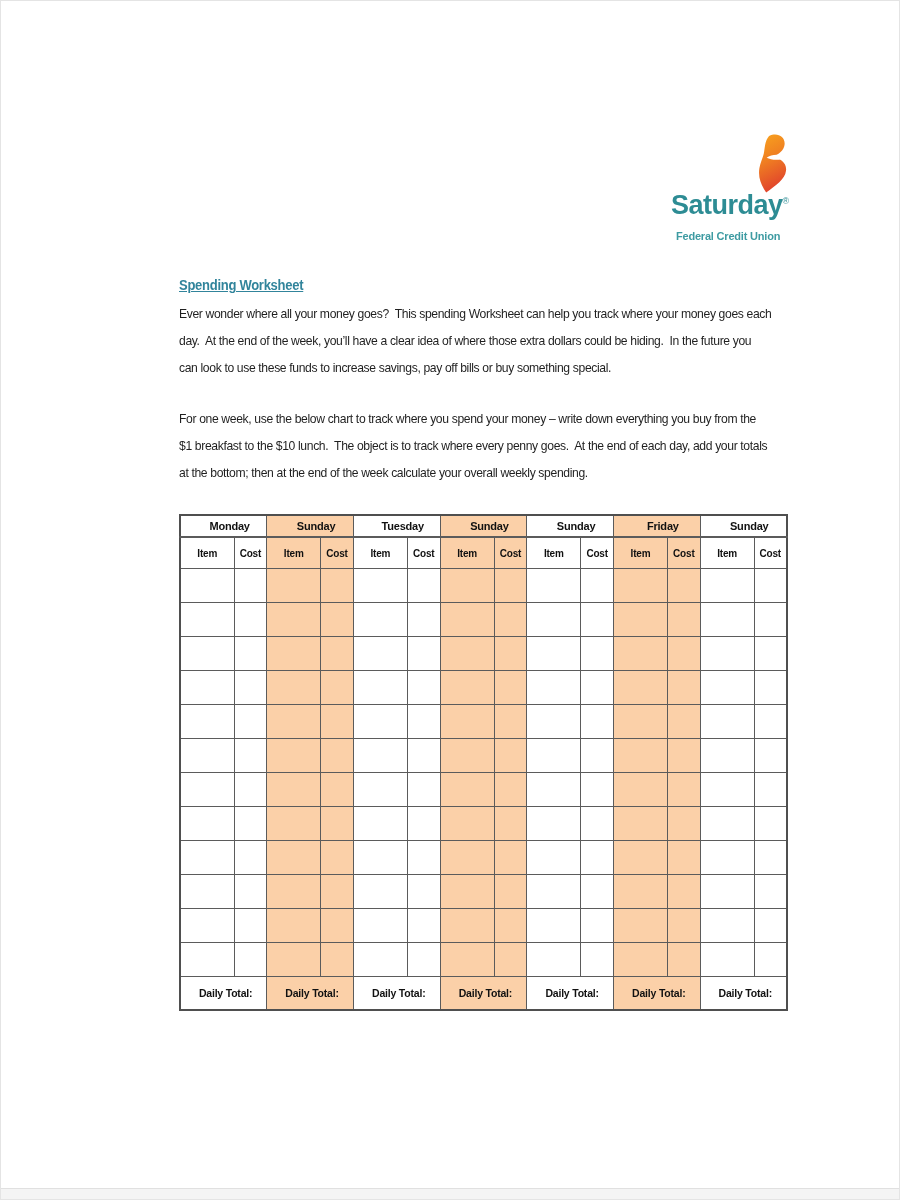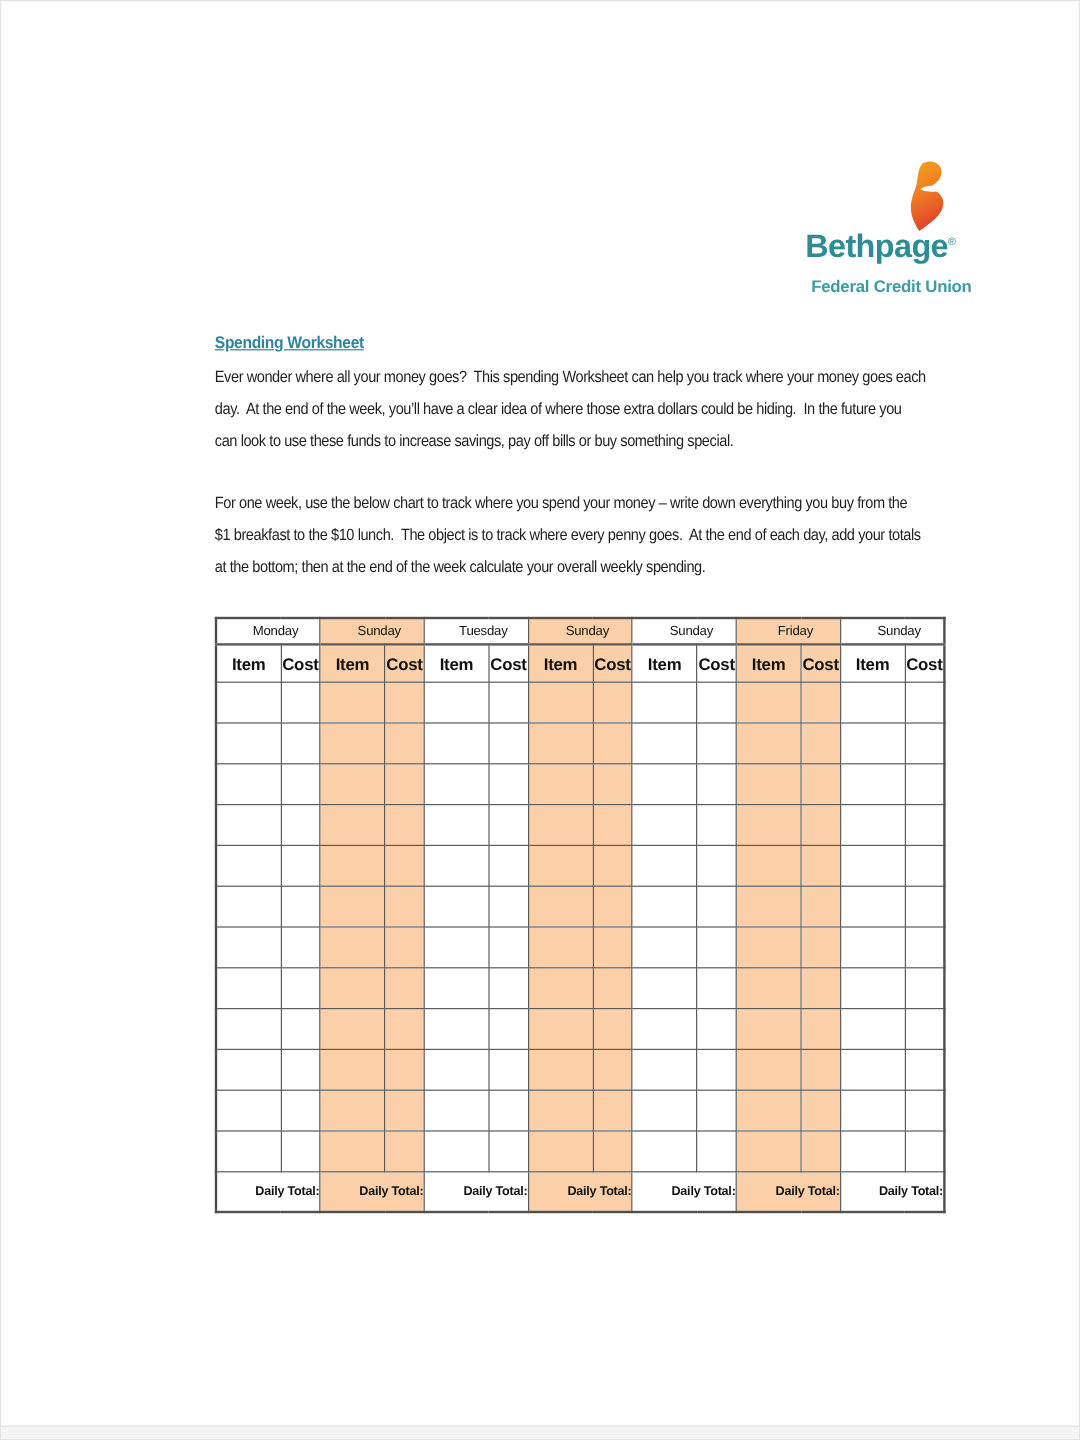--- a/index.html
+++ b/index.html
@@ -19,21 +19,21 @@
   
   .flame { position:absolute; left:744px; top:132px; width:52px; height:62px; }
   .brand {
     position:absolute; left:670px; top:189px;
     font-size:27px; font-weight:700; letter-spacing:-0.5px;
     color:#2d8c94;
   }
   .brand sup { font-size:9px; font-weight:400; vertical-align:super; }
   .tagline {
     position:absolute; left:675px; top:229px;
-    font-size:14px; font-weight:600; letter-spacing:-0.2px;
+    font-size:11px; font-weight:600; letter-spacing:-0.2px;
     color:#3e9ba2;
   }
 
   
   .doc-title {
     position:absolute; left:178px; top:276px;
     font-size:14px; font-weight:700; letter-spacing:-0.3px;
     color:#31849b; text-decoration:underline;
     transform:scaleX(0.93); transform-origin:0 0;
   }
@@ -53,47 +53,47 @@
     border-collapse:collapse; table-layout:fixed;
     border:2px solid #4f4f4f;
   }
   .spending th, .spending td {
     border:1px solid #5b5b5b;
     padding:0; text-align:center; vertical-align:middle;
     font-family:"Liberation Sans", sans-serif;
     letter-spacing:-0.2px; color:#111;
     overflow:hidden;
   }
-  .spending th.day { height:20px; font-size:11px; font-weight:400; border-bottom-width:2px;padding-left:12px; }
-  .spending th.sub { height:30px; font-size:14px; font-weight:600;margin-top:47px; }
+  .spending th.day { height:20px; font-size:11px; font-weight:700; border-bottom-width:2px;padding-left:12px; }
+  .spending th.sub { height:30px; font-size:10px; font-weight:600;margin-top:47px; }
   .spending tbody td.entry { height:33px; }
   .spending td.total {
     height:32px; font-size:10.5px; font-weight:700;
-    text-align:right; padding-left:4px;
+    text-align:center; padding-left:4px;
   }
   .spending .hl { background:#fbd0a8; }
 </style>
 </head>
 <body>
 
 <div class="page">
 
   <div>
     <svg class="flame" viewBox="0 0 52 64" xmlns="http://www.w3.org/2000/svg">
       <defs>
         <linearGradient id="flameGrad" x1="0" y1="0" x2="0.25" y2="1">
           <stop offset="0" stop-color="#f8a41e"></stop>
           <stop offset="0.5" stop-color="#ef7d22"></stop>
           <stop offset="1" stop-color="#e1452c"></stop>
         </linearGradient>
       </defs>
       <path fill="url(#flameGrad)" d="M 24 3 C 33 -1 41 4 40 12 C 39.3 18 34 22 27.5 24.5 C 36 26 42.5 31 41.5 39 C 40.4 48 31 54 21 61.5 C 16 54 12.5 46 14 36.5 C 15 30.5 17.5 26 18.5 21.5 C 19.8 15.5 19.5 8 24 3 Z"></path>
       <path fill="#ffffff" d="M 42 25 C 34 21 26 22.5 21.5 25.5 C 26.5 28 35 29 42 25 Z"></path>
     </svg>
-    <div class="brand"><span>Bethpage</span><sup>®</sup></div>
+    <div class="brand"><span>Saturday</span><sup>®</sup></div>
     <div class="tagline">Federal Credit Union</div>
   </div>
 
   <div class="doc-title">Spending Worksheet</div>
   <div class="para p1">Ever wonder where all your money goes?  This spending Worksheet can help you track where your money goes each
 day.  At the end of the week, you’ll have a clear idea of where those extra dollars could be hiding.  In the future you
 can look to use these funds to increase savings, pay off bills or buy something special.</div>
   <div class="para p2">For one week, use the below chart to track where you spend your money – write down everything you buy from the
 $1 breakfast to the $10 lunch.  The object is to track where every penny goes.  At the end of each day, add your totals
 at the bottom; then at the end of the week calculate your overall weekly spending.</div>

